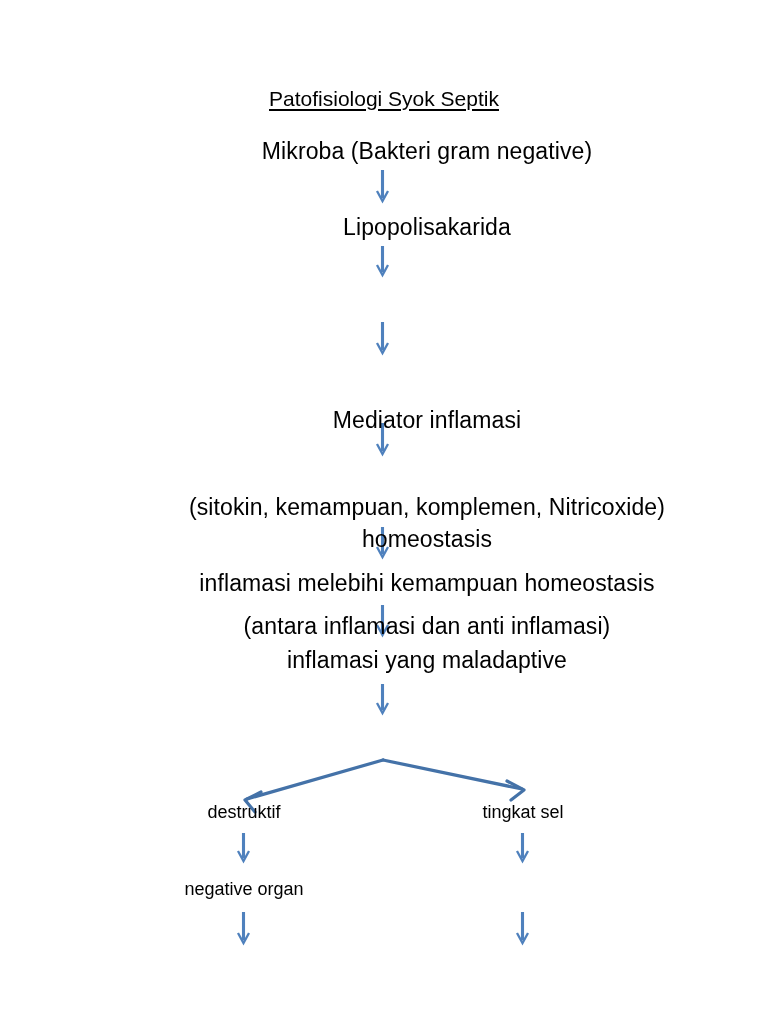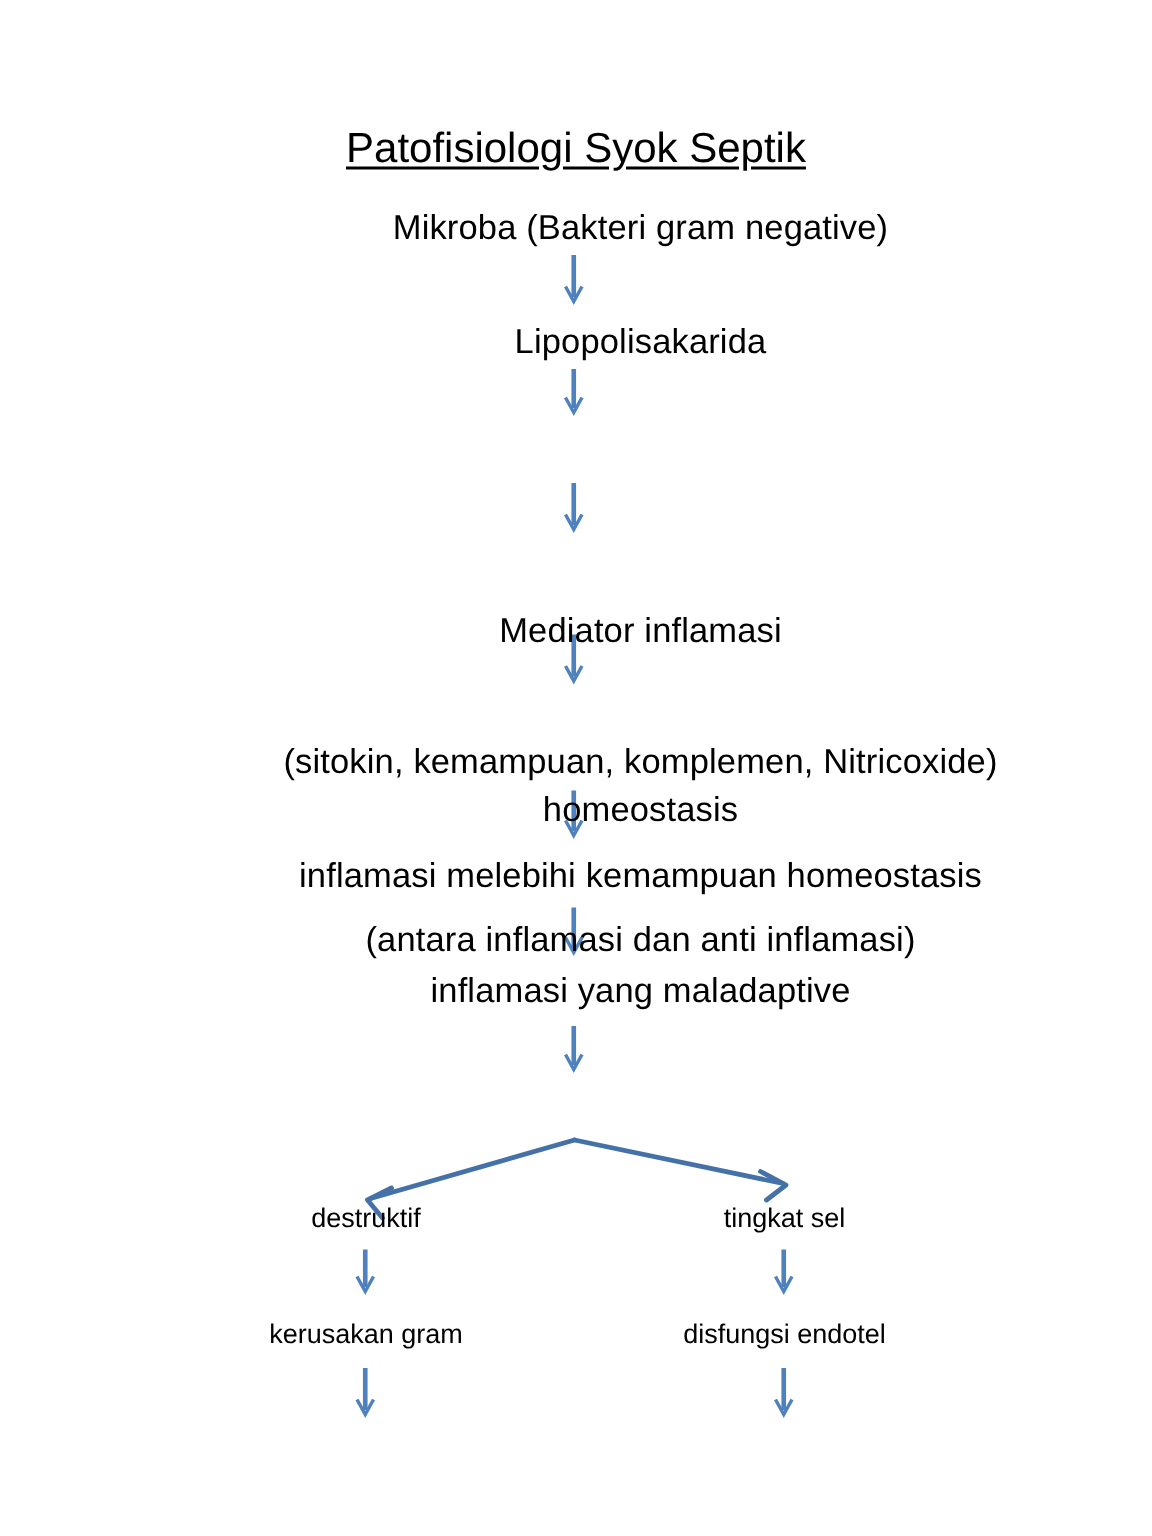--- a/index.html
+++ b/index.html
@@ -32,21 +32,21 @@
     white-space: pre;
   }
   .node .ln {
     display: block;
   }
   .title {
     position: absolute;
     left: 0;
     width: 768px;
     text-align: center;
-    font-size: 28px;
+    font-size: 21px;
     line-height: 26px;
     color: #000000;
   }
   .title .tx {
     text-decoration: underline;
     text-underline-offset: 3px;
   }
   .shift-r1 { transform: translateX(1px); margin-left: 42px; }
 
   
@@ -185,17 +185,16 @@
 
   <div class="node shift-r1" style="top:569px;"><span class="ln">inflamasi melebihi kemampuan homeostasis</span></div>
 
   <div class="node shift-r1" style="top:646px;"><span class="ln">inflamasi yang maladaptive</span></div>
 
 
   <div class="col" style="top:798px; left:94px; width:300px;"><span>destruktif</span></div>
 
   <div class="col" style="top:798px; left:373px; width:300px;"><span>tingkat sel</span></div>
 
-  <div class="col" style="top:875px; left:94px; width:300px;"><span>kerusakan gram</span></div>
-
-  <div class="col" style="top:875px; left:373px; width:300px;"><span>disfungsi endotel</span></div>
+  <div class="col" style="top:875px; left:94px; width:300px;"><span>negative organ</span></div>
+
 
 </div>
 
 </body></html>

